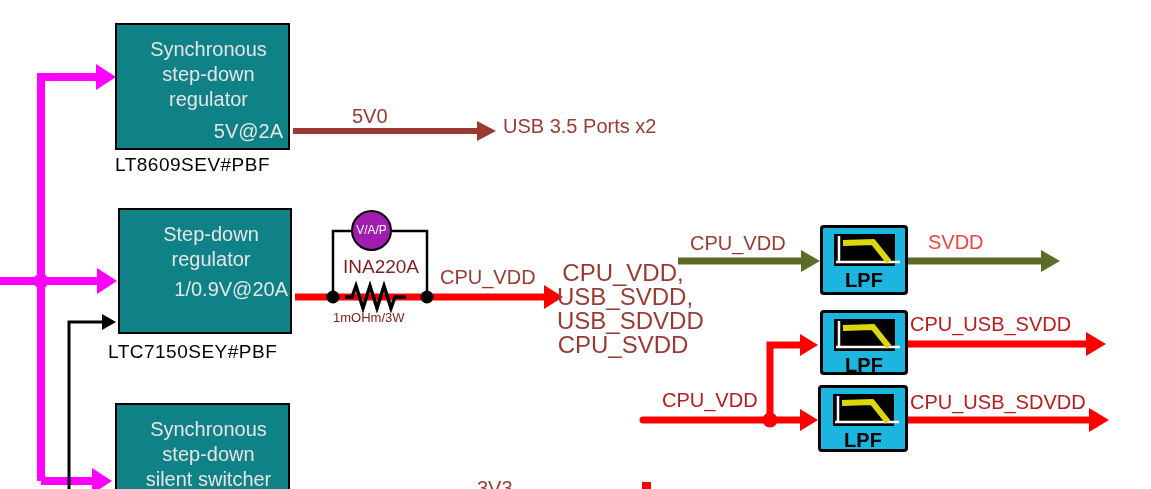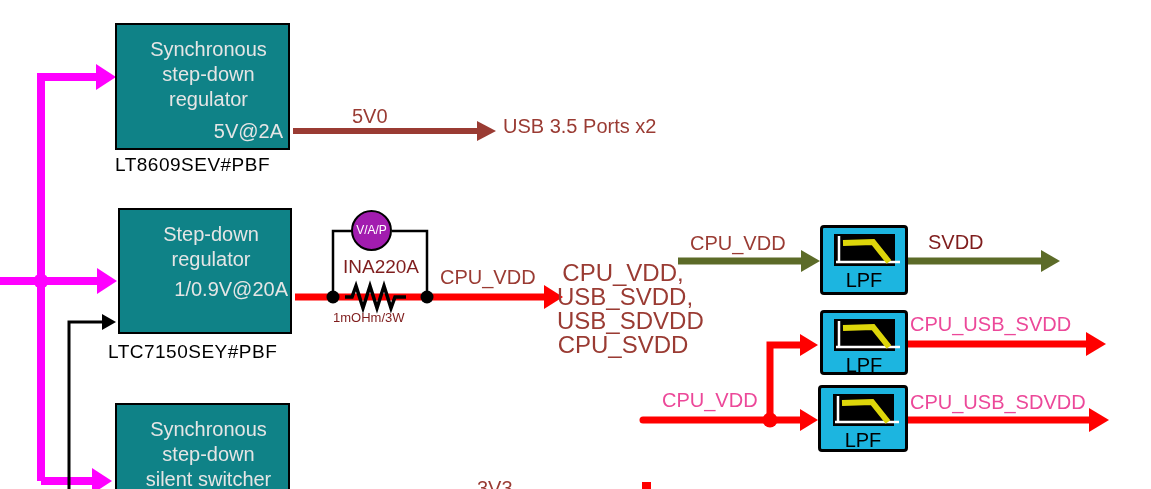--- a/index.html
+++ b/index.html
@@ -33,26 +33,26 @@
   
   .lpfblock{
     position:absolute;
     background:#1cb5e0;
     border:3px solid #000;
     border-radius:4px;
     box-sizing:border-box;
     text-align:center;
   }
   .lpfblock .graph{margin:5px auto 0 auto;}
-  .lpfblock .lpftext{font-size:20px;color:#000;line-height:18px;margin-top:0;}
+  .lpfblock .lpftext{font-size:20px;color:#000;line-height:18px;margin-top:0;font-weight:bold;}
   
   .netlabel{position:absolute;font-size:20px;white-space:nowrap;}
   .brown{color:#9a3b33;}
-  .redtxt{color:#ec4899;}
-  .olivetxt{color:#7f1d1d;}
+  .redtxt{color:#b91c1c;}
+  .olivetxt{color:#ef4444;}
   .raillist{
     position:absolute;left:557px;top:261px;width:132px;
     text-align:center;color:#9a3b33;font-size:24px;line-height:24px;
   }
   
   .meter{
     position:absolute;left:351px;top:210px;width:41px;height:41px;
     background:#a21caf;border:2.5px solid #000;border-radius:50%;
     box-sizing:border-box;
     color:#fff;font-size:12px;line-height:36px;text-align:center;

